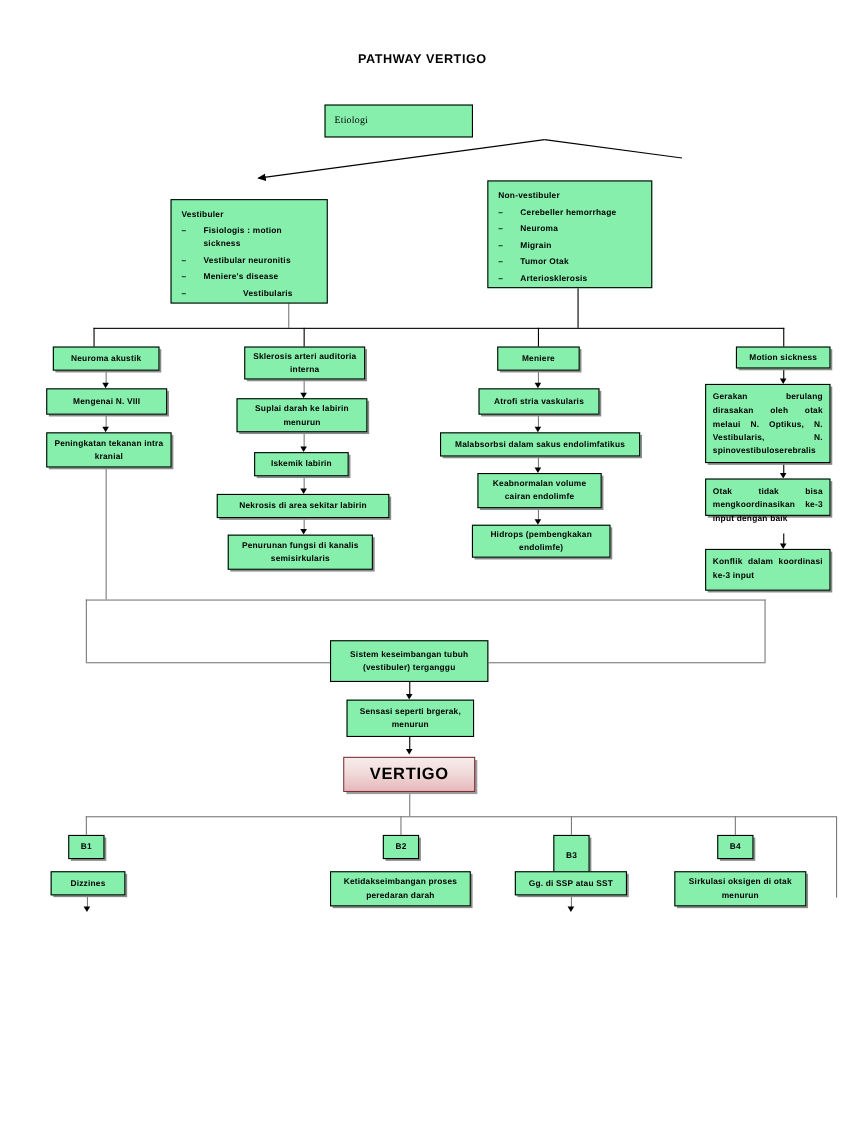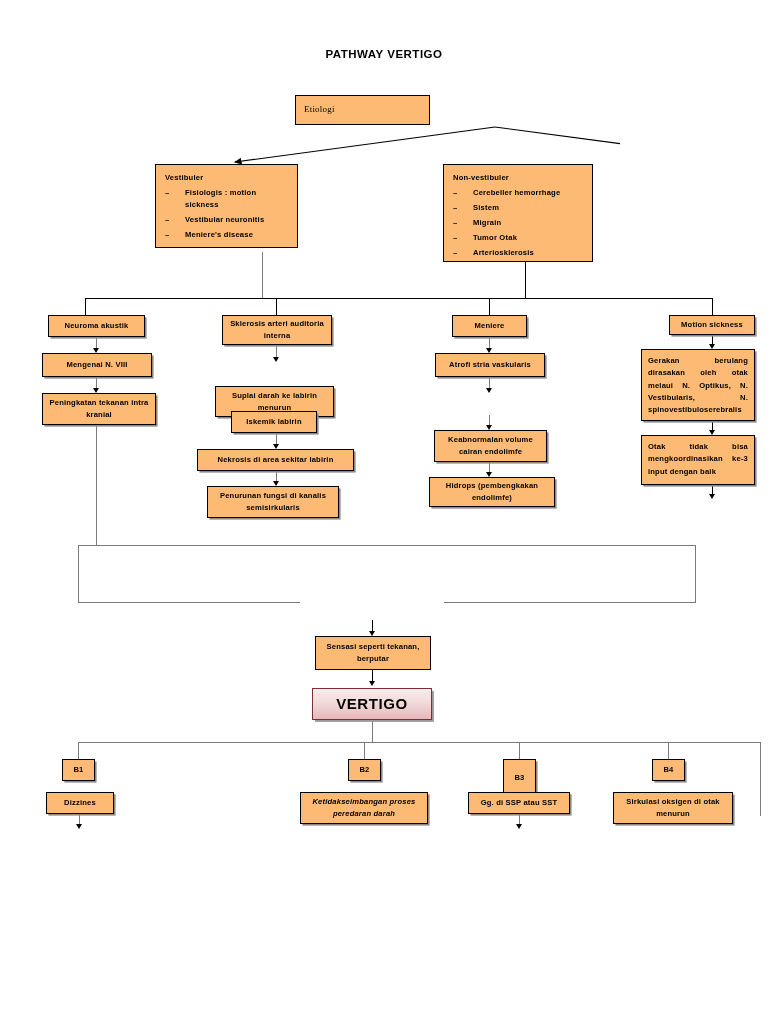--- a/index.html
+++ b/index.html
@@ -11,21 +11,21 @@
     position:relative;
     overflow:hidden;
   }
   #canvas{position:absolute;left:0;top:0;width:768px;height:1024px;}
 
   
   .node{
     position:absolute;
     box-sizing:border-box;
     border:1.4px solid #000;
-    background:#fdba74;
+    background:#86efac;
     display:flex;
     align-items:center;
     justify-content:center;
     text-align:center;
     font-size:7.6px;
     line-height:1.55;
     letter-spacing:.18px;
     font-weight:600;
     padding:2px 4px;
     z-index:3;
@@ -123,21 +123,21 @@
   <svg class="diag" style="left:150px;top:120px;width:470px;height:50px;">
     <defs>
       <marker id="ar" markerWidth="7" markerHeight="7" refX="6" refY="3.2" orient="auto">
         <path d="M0,0 L7,3.2 L0,6.4 z" fill="#000"></path>
       </marker>
     </defs>
     <line x1="345" y1="7" x2="85" y2="42" stroke="#000" stroke-width="1.1" marker-end="url(#ar)"></line>
     <line x1="345" y1="7" x2="608" y2="42" stroke="#000" stroke-width="1.1" marker-end="url(#ar)"></line>
   </svg>
 
-  <div class="node listbox thin" style="left:155px;top:164px;width:143px;height:84px;">
+  <div class="node listbox thin" style="left:155px;top:181px;width:143px;height:95px;">
     <div class="lb-title">Vestibuler</div>
     <div class="lb-row">
       <span class="lb-dash">–</span>
       <span class="lb-txt">Fisiologis : motion sickness</span>
     </div>
     <div class="lb-row">
       <span class="lb-dash">–</span>
       <span class="lb-txt">Vestibular neuronitis</span>
     </div>
     <div class="lb-row">
@@ -152,21 +152,21 @@
   </div>
 
   <div class="node listbox thin" style="left:443px;top:164px;width:150px;height:98px;">
     <div class="lb-title">Non-vestibuler</div>
     <div class="lb-row">
       <span class="lb-dash">–</span>
       <span class="lb-txt">Cerebeller hemorrhage</span>
     </div>
     <div class="lb-row">
       <span class="lb-dash">–</span>
-      <span class="lb-txt">Sistem</span>
+      <span class="lb-txt">Neuroma</span>
     </div>
     <div class="lb-row">
       <span class="lb-dash">–</span>
       <span class="lb-txt">Migrain</span>
     </div>
     <div class="lb-row">
       <span class="lb-dash">–</span>
       <span class="lb-txt">Tumor Otak</span>
     </div>
     <div class="lb-row">
@@ -188,67 +188,70 @@
   <div class="ln v hair" style="left:96px;top:337px;height:14px;"></div>
   <div class="ah" style="left:93px;top:348px;"></div>
   <div class="node shadow" style="left:42px;top:353px;width:110px;height:24px;">Mengenai N. VIII</div>
   <div class="ln v hair" style="left:96px;top:377px;height:14px;"></div>
   <div class="ah" style="left:93px;top:388px;"></div>
   <div class="node shadow" style="left:222px;top:315px;width:110px;height:30px;">Sklerosis arteri auditoria interna</div>
 
   <div class="node shadow" style="left:42px;top:393px;width:114px;height:32px;">Peningkatan tekanan intra kranial</div>
   <div class="ln v hair" style="left:276px;top:345px;height:15px;"></div>
   <div class="ah" style="left:273px;top:357px;"></div>
-  <div class="node shadow" style="left:215px;top:362px;width:119px;height:31px;margin-top:24px;">Suplai darah ke labirin menurun</div>
+  <div class="node shadow" style="left:215px;top:362px;width:119px;height:31px;">Suplai darah ke labirin menurun</div>
   <div class="ln v hair" style="left:276px;top:393px;height:16px;"></div>
   <div class="ah" style="left:273px;top:406px;"></div>
   <div class="node shadow" style="left:231px;top:411px;width:86px;height:22px;">Iskemik labirin</div>
   <div class="ln v hair" style="left:276px;top:433px;height:14px;"></div>
   <div class="ah" style="left:273px;top:444px;"></div>
   <div class="node shadow" style="left:197px;top:449px;width:157px;height:22px;">Nekrosis di area sekitar labirin</div>
   <div class="ln v hair" style="left:276px;top:471px;height:13px;"></div>
   <div class="ah" style="left:273px;top:481px;"></div>
   <div class="node shadow" style="left:207px;top:486px;width:132px;height:32px;">Penurunan fungsi di kanalis semisirkularis</div>
 
   <div class="node shadow" style="left:452px;top:315px;width:75px;height:22px;">Meniere</div>
   <div class="ln v hair" style="left:489px;top:337px;height:14px;"></div>
   <div class="ah" style="left:486px;top:348px;"></div>
   <div class="node shadow" style="left:435px;top:353px;width:110px;height:24px;">Atrofi stria vaskularis</div>
   <div class="ln v hair" style="left:489px;top:377px;height:14px;"></div>
   <div class="ah" style="left:486px;top:388px;"></div>
+  <div class="node shadow" style="left:400px;top:393px;width:182px;height:22px;">Malabsorbsi dalam sakus endolimfatikus</div>
   <div class="ln v hair" style="left:489px;top:415px;height:13px;"></div>
   <div class="ah" style="left:486px;top:425px;"></div>
   <div class="node shadow" style="left:434px;top:430px;width:113px;height:32px;">Keabnormalan volume cairan endolimfe</div>
   <div class="ln v hair" style="left:489px;top:462px;height:13px;"></div>
   <div class="ah" style="left:486px;top:472px;"></div>
   <div class="node shadow" style="left:429px;top:477px;width:126px;height:30px;">Hidrops (pembengkakan endolimfe)</div>
 
   <div class="node shadow" style="left:669px;top:315px;width:86px;height:20px;">Motion sickness</div>
   <div class="ln v" style="left:712px;top:335px;height:12px;"></div>
   <div class="ah" style="left:709px;top:344px;"></div>
   <div class="node shadow just lastline" style="left:641px;top:349px;width:114px;height:72px;">Gerakan berulang dirasakan oleh otak melaui N. Optikus, N. Vestibularis, N. spinovestibuloserebralis</div>
   <div class="ln v" style="left:712px;top:421px;height:12px;"></div>
   <div class="ah" style="left:709px;top:430px;"></div>
-  <div class="node shadow just" style="left:641px;top:435px;width:114px;height:50px;">Otak tidak bisa mengkoordinasikan ke-3 input dengan baik</div>
+  <div class="node shadow just" style="left:641px;top:435px;width:114px;height:34px;">Otak tidak bisa mengkoordinasikan ke-3 input dengan baik</div>
   <div class="ln v" style="left:712px;top:485px;height:12px;"></div>
   <div class="ah" style="left:709px;top:494px;"></div>
+  <div class="node shadow just" style="left:641px;top:499px;width:114px;height:38px;">Konflik dalam koordinasi ke-3 input</div>
 
   <div class="ln h hair" style="left:78px;top:545px;width:618px;"></div>
   <div class="ln v hair" style="left:78px;top:545px;height:57px;"></div>
   <div class="ln v hair" style="left:695px;top:545px;height:57px;"></div>
   <div class="ln h hair" style="left:78px;top:602px;width:222px;"></div>
   <div class="ln h hair" style="left:444px;top:602px;width:252px;"></div>
 
   <div class="ln v hair" style="left:96px;top:425px;height:120px;"></div>
 
+  <div class="node thin" style="left:300px;top:582px;width:144px;height:38px;" style2="">Sistem keseimbangan tubuh (vestibuler) terganggu</div>
 
   <div class="ln v" style="left:372px;top:620px;height:14px;"></div>
   <div class="ah" style="left:369px;top:631px;"></div>
 
-  <div class="node thin" style="left:315px;top:636px;width:116px;height:34px;">Sensasi seperti tekanan, berputar</div>
+  <div class="node thin" style="left:315px;top:636px;width:116px;height:34px;">Sensasi seperti brgerak, menurun</div>
 
   <div class="ln v" style="left:372px;top:670px;height:14px;"></div>
   <div class="ah" style="left:369px;top:681px;"></div>
 
   <div class="node vertigo" style="left:312px;top:688px;width:120px;height:32px;">VERTIGO</div>
 
   <div class="ln v hair" style="left:372px;top:720px;height:22px;"></div>
   <div class="ln h hair" style="left:78px;top:742px;width:682px;"></div>
 
   <div class="ln v hair" style="left:78px;top:742px;height:17px;"></div>
@@ -259,21 +262,21 @@
 
   <div class="node shadow" style="left:62px;top:759px;width:33px;height:22px;">B1</div>
   <div class="node shadow" style="left:348px;top:759px;width:33px;height:22px;">B2</div>
   <div class="node shadow" style="left:503px;top:759px;width:33px;height:37px;">B3</div>
   <div class="node shadow" style="left:652px;top:759px;width:33px;height:22px;">B4</div>
 
   <div class="node shadow" style="left:46px;top:792px;width:68px;height:22px;">Dizzines</div>
   <div class="ln v hair" style="left:79px;top:814px;height:13px;"></div>
   <div class="ah" style="left:76px;top:824px;"></div>
 
-  <div class="node shadow" style="left:300px;top:792px;width:128px;height:32px;font-style:italic;">Ketidakseimbangan proses peredaran darah</div>
+  <div class="node shadow" style="left:300px;top:792px;width:128px;height:32px;">Ketidakseimbangan proses peredaran darah</div>
 
   <div class="node shadow" style="left:468px;top:792px;width:102px;height:22px;">Gg. di SSP atau SST</div>
   <div class="ln v hair" style="left:519px;top:814px;height:13px;"></div>
   <div class="ah" style="left:516px;top:824px;"></div>
 
   <div class="node shadow" style="left:613px;top:792px;width:120px;height:32px;">Sirkulasi oksigen di otak menurun</div>
 
 </div>
 
 </body></html>

